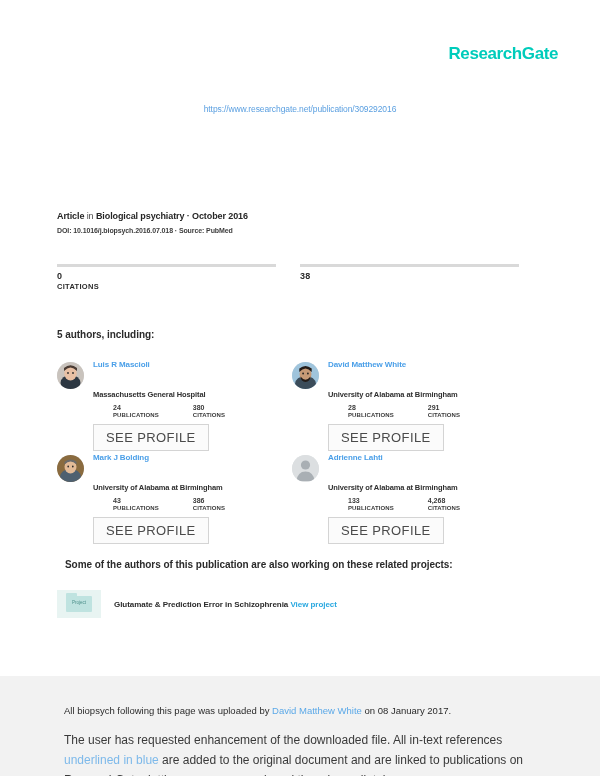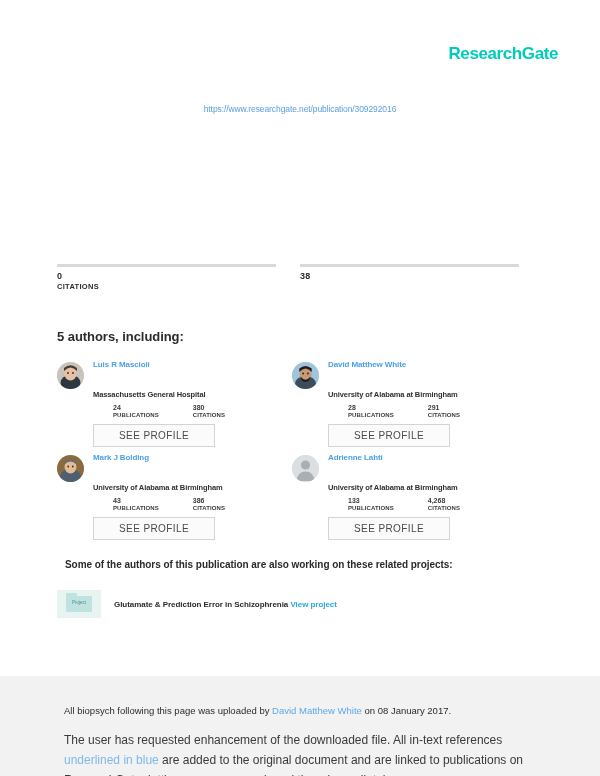--- a/index.html
+++ b/index.html
@@ -94,21 +94,21 @@
     color:#2b2b2b;
     font-weight:bold;
     letter-spacing:0.3px;
     filter:blur(0.45px);
   }
 
   
   .authors-head{
     position:absolute;
     top:329px; left:57px;
-    font-size:13px;
+    font-size:10px;
     font-weight:bold;
     color:#2b2b2b;
     letter-spacing:-0.05px;
     filter:blur(0.45px);
   }
   .authors-grid{
     position:absolute;
     top:360px; left:57px;
     width:470px;
     display:flex;
@@ -174,23 +174,23 @@
     color:#3a3a3a;
     letter-spacing:0.1px;
     filter:blur(0.45px);
   }
   .see-profile{
     margin-top:6px;
     display:inline-block;
     border:1px solid #d4d4d4;
     background:#fbfbfb;
     color:#4a4a4a;
-    font-size:10px;
+    font-size:13px;
     letter-spacing:0.4px;
-    padding:5px 25px;
+    padding:5px 12px;
     font-weight:normal;
   }
 
   
   .projects-head{
     position:absolute;
     top:559px; left:65px;
     font-size:10px;
     font-weight:bold;
     color:#2b2b2b;
@@ -268,20 +268,28 @@
 </style>
 </head>
 <body>
 
 <div class="page">
 
   <div class="rg-logo">ResearchGate</div>
 
   <div class="pub-url">https://www.researchgate.net/publication/309292016</div>
 
+  <div class="article-meta">
+    <div class="article-line1">
+      <span class="lbl">Article</span>
+      <span class="inword">in</span>
+      <span class="jrnl">Biological psychiatry · October 2016</span>
+    </div>
+    <div class="article-line2">DOI: 10.1016/j.biopsych.2016.07.018 · Source: PubMed</div>
+  </div>
 
   <div class="stats">
     <div class="stat-col">
       <div class="stat-rule"></div>
       <div class="stat-num">0</div>
       <div class="stat-label">CITATIONS</div>
     </div>
     <div class="stat-col">
       <div class="stat-rule"></div>
       <div class="stat-num">38</div>

